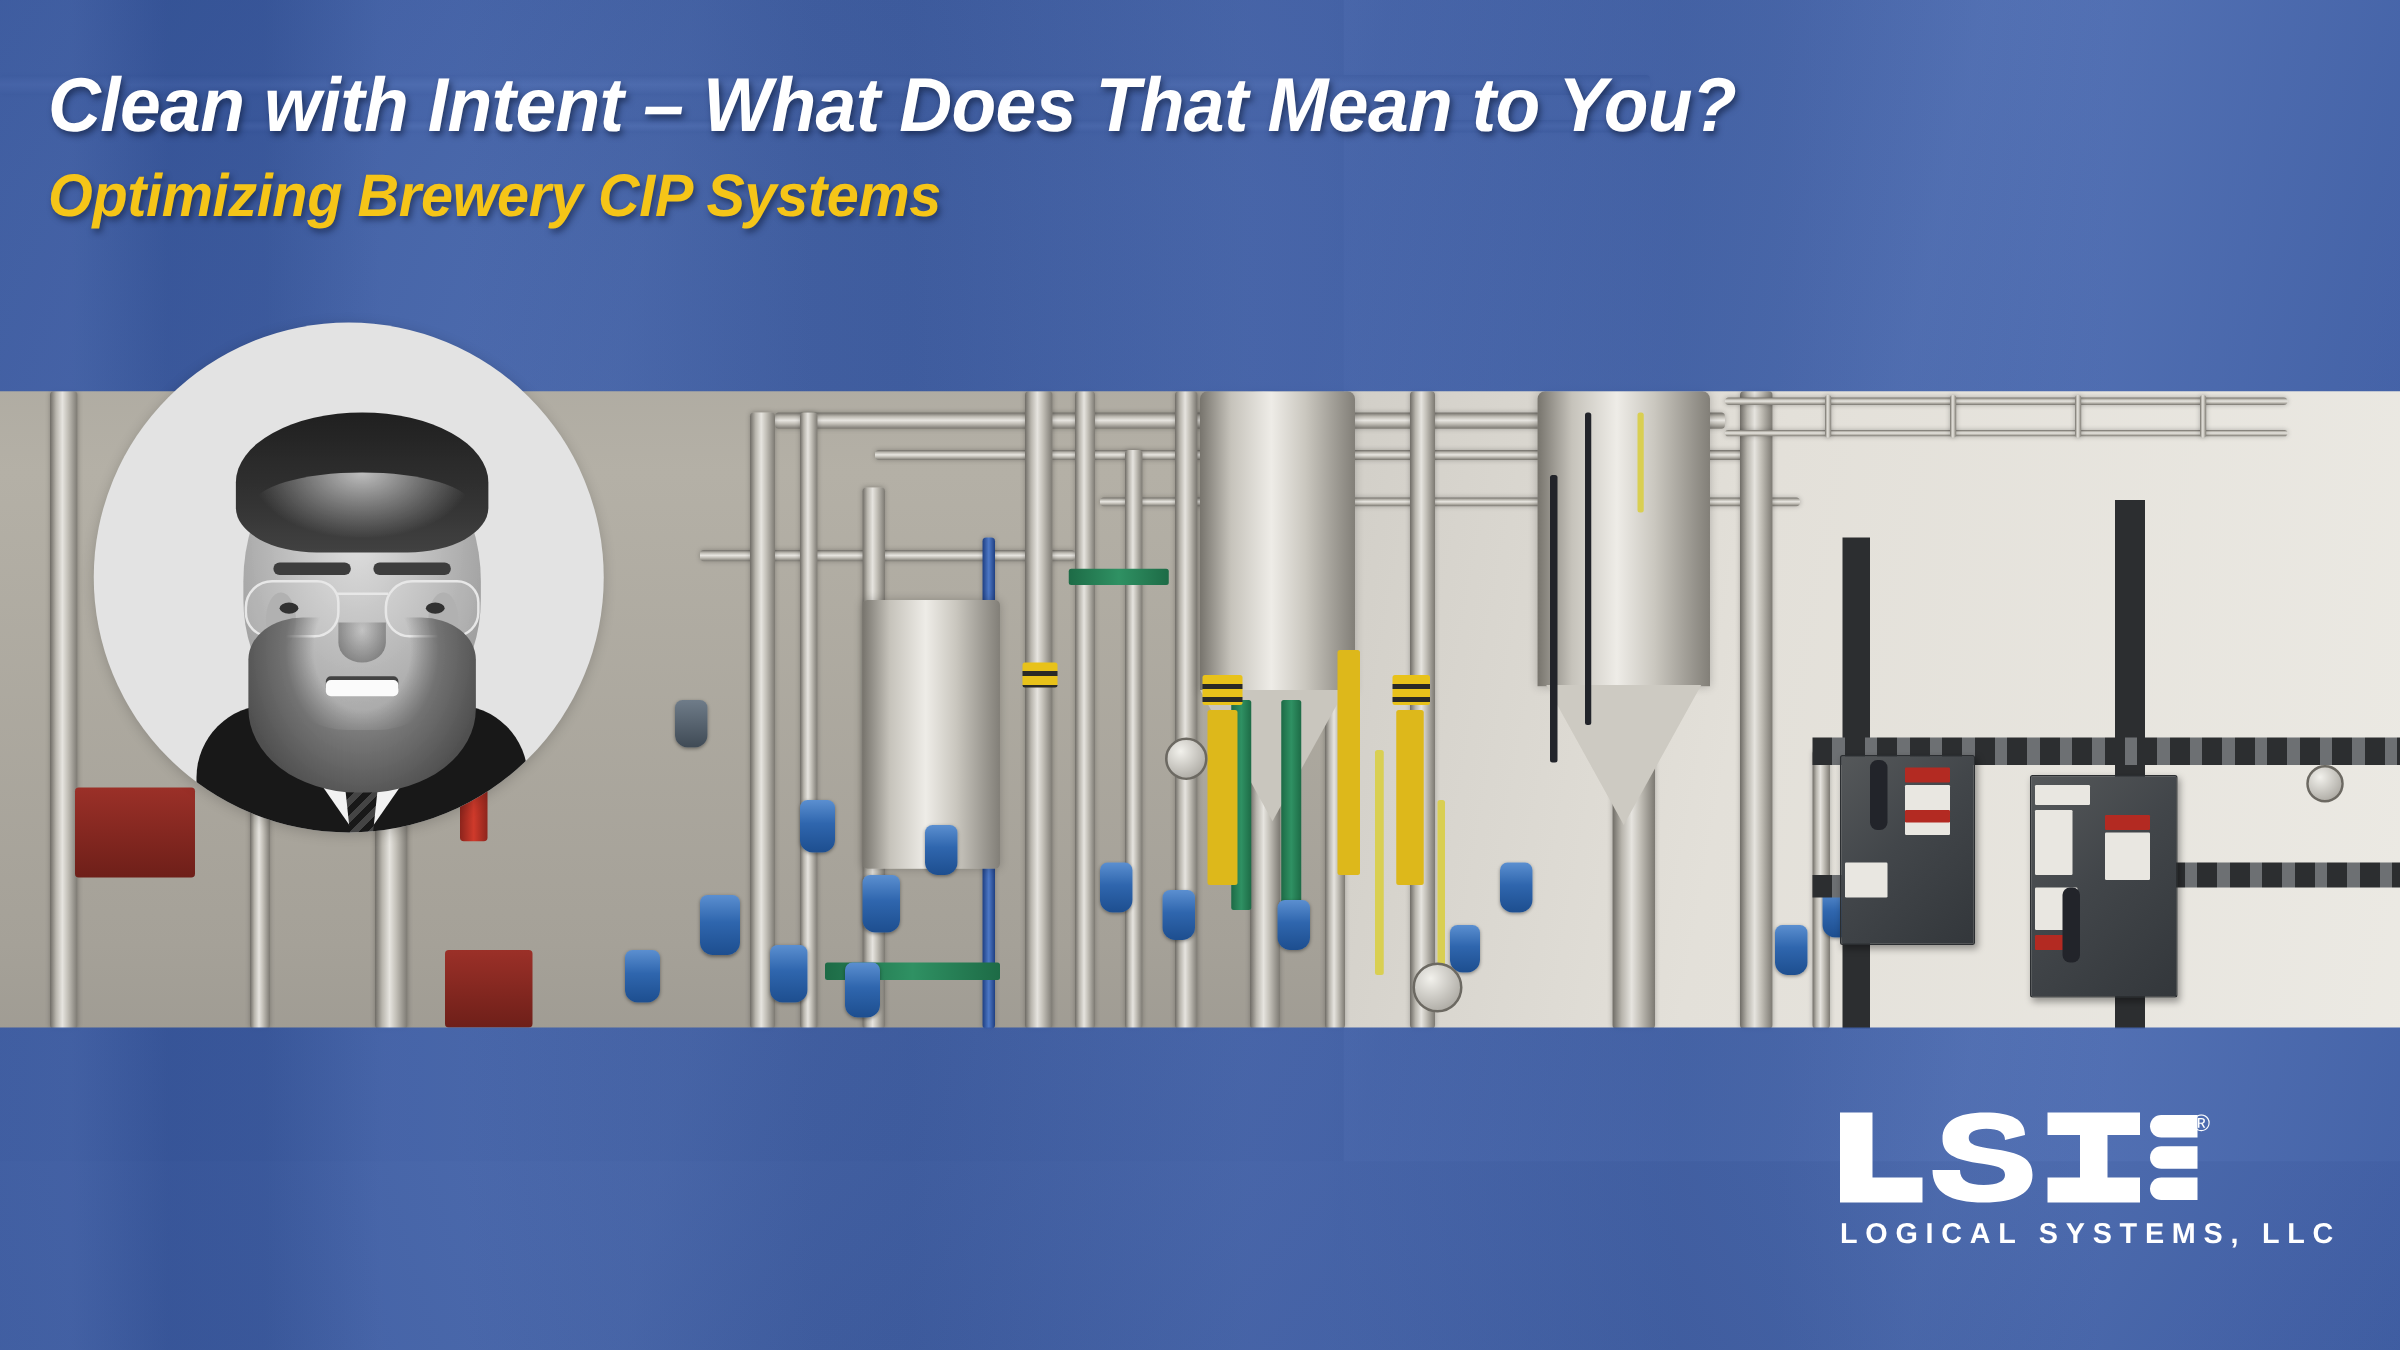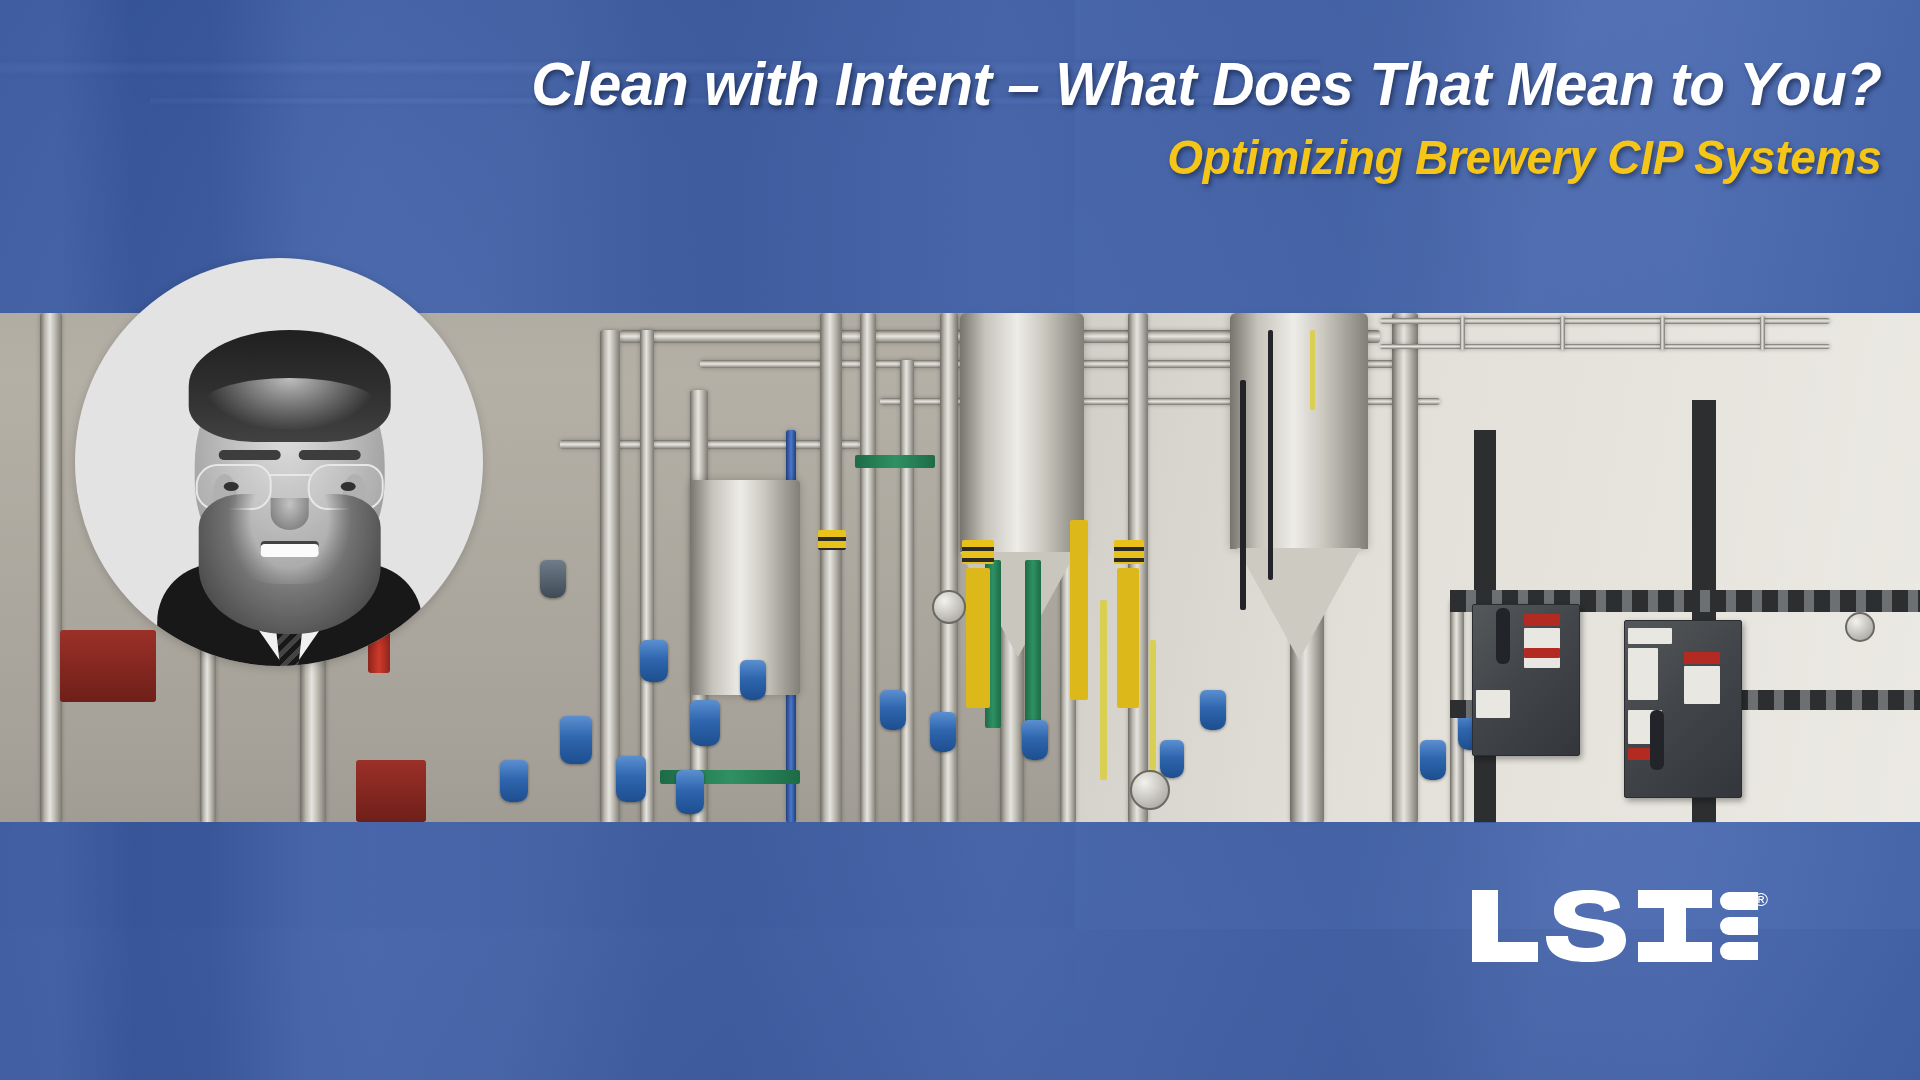--- a/index.html
+++ b/index.html
@@ -184,21 +184,21 @@
   }
 
   
   .title-block {
     position: absolute;
     top: 0;
     left: 0;
     width: 100%;
     height: 313px;
     z-index: 6;
-    text-align: right;
+    text-align: left;
   }
   .main-title {
     margin: 0;
     padding-top: 52px;
     font-size: 61px;
     font-weight: bold;
     font-style: italic;
     color: #ffffff;
     letter-spacing: -0.5px;
     line-height: 1.08;
@@ -598,15 +598,16 @@
                  C111 29 107 27 107 22 C107 18 112 15 121 15 C131 15 136 18 136 24 Z" fill="#ffffff"></path>
 
         <path d="M170 2 H244 V20 H218 V54 H244 V74 H170 V54 H196 V20 H170 Z" fill="#ffffff"></path>
 
         <rect x="252" y="4" width="66" height="18" rx="9" fill="#ffffff"></rect>
         <rect x="252" y="29" width="66" height="18" rx="9" fill="#ffffff"></rect>
         <rect x="252" y="54" width="66" height="18" rx="9" fill="#ffffff"></rect>
       </svg>
       <span class="logo-reg">®</span>
     </div>
+    <p class="logo-wordmark">LOGICAL SYSTEMS, LLC</p>
   </div>
 
 </div>
 
 </body></html>

